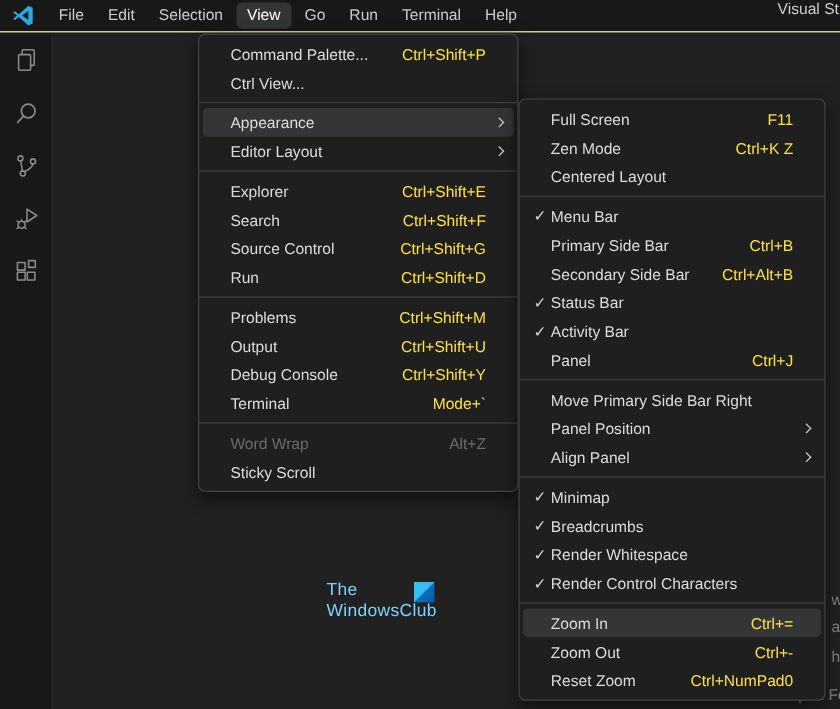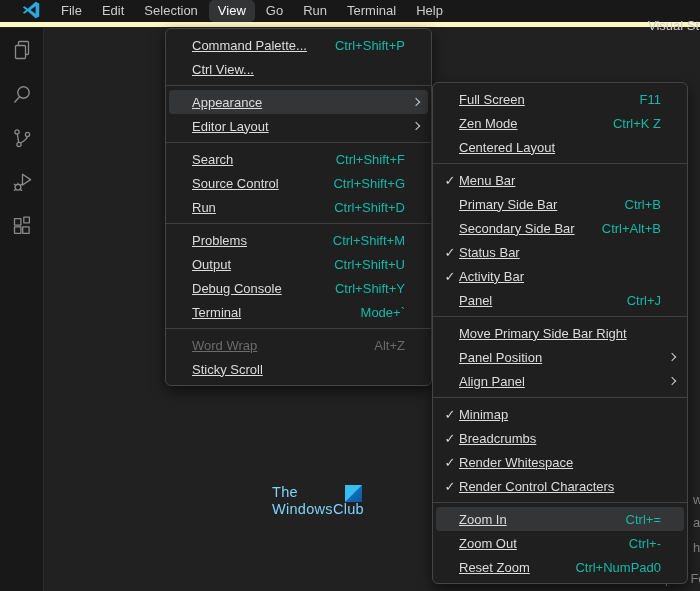--- a/index.html
+++ b/index.html
@@ -7,32 +7,32 @@
   body {
     position: relative;
     background: #212121;
     font-family: "Liberation Sans", sans-serif;
     -webkit-font-smoothing: antialiased;
   }
 
   
   .titlebar {
     position: absolute; left: 0; top: 0; width: 700px; height: 27px;
-    background: #181818; border-bottom: 5px solid #fef9c3;
-    display: flex; align-items: flex-start; z-index: 5; padding-left: 12px;
+    background: #181818; border-bottom: 1px solid #fef9c3;
+    display: flex; align-items: center; z-index: 5;
   }
   .logo { width: 20px; height: 20px; margin: 0 10px 0 9px; display: flex; align-items: center; }
   .menubar { display: flex; align-items: center; height: 100%; }
   .mb-item {
     color: #cccccc; font-size: 13px; padding: 3px 9px; margin: 0 1px;
     border-radius: 5px; line-height: 16px; cursor: default; white-space: nowrap;
   }
   .mb-item.active { background: #333436; color: #ffffff; }
   .window-title {
-    position: absolute; left: 648px; top: 18px; color: #cccccc; font-size: 13px;
+    position: absolute; left: 648px; top: 0; color: #cccccc; font-size: 13px;
     white-space: nowrap;
   }
 
   
   .activitybar {
     position: absolute; left: 0; top: 28px; width: 44px; height: 563px;
     background: #181818; border-right: 1px solid #2b2b2b; z-index: 1;
   }
   .ab-icon { width: 44px; height: 44px; display: flex; align-items: center; justify-content: center; }
   .ab-icon svg { display: block; }
@@ -61,22 +61,22 @@
   }
   .view-menu { left: 165px; top: 28px; width: 267px; }
   .appearance-submenu { left: 432px; top: 82px; width: 256px; z-index: 11; }
   .menu-row {
     height: 24px; margin: 0 3px; padding: 0 23px; border-radius: 4px;
     display: flex; align-items: center; position: relative; cursor: default;
     white-space: nowrap;
   }
   .menu-row.highlighted { background: #343536; }
   .menu-row.disabled .row-label, .menu-row.disabled .row-shortcut { color: #6b6b6b; }
-  .row-label { color: #dcdcdc; text-decoration: underline; }
-  .row-shortcut { margin-left: auto; color: #14b8a6; }
+  .row-label { color: #dcdcdc; }
+  .row-shortcut { margin-left: auto; color: #fde047; }
   .row-check {
     position: absolute; left: 6px; top: 50%; transform: translateY(-50%);
     color: #d4d4d4; font-size: 13px; width: 16px; text-align: center;
   }
   .row-chevron {
     position: absolute; right: 9px; top: 50%; width: 6px; height: 6px;
     border-right: 1.4px solid #cfcfcf; border-top: 1.4px solid #cfcfcf;
     transform: translateY(-50%) rotate(45deg);
   }
   .menu-sep { height: 1px; background: #404040; margin: 4px 0; }
@@ -168,20 +168,24 @@
     <div class="menu-row highlighted">
       <span class="row-label">Appearance</span>
       <span class="row-chevron"></span>
     </div>
     <div class="menu-row">
       <span class="row-label">Editor Layout</span>
       <span class="row-chevron"></span>
     </div>
     <div class="menu-sep"></div>
     <div class="menu-row">
+      <span class="row-label">Explorer</span>
+      <span class="row-shortcut">Ctrl+Shift+E</span>
+    </div>
+    <div class="menu-row">
       <span class="row-label">Search</span>
       <span class="row-shortcut">Ctrl+Shift+F</span>
     </div>
     <div class="menu-row">
       <span class="row-label">Source Control</span>
       <span class="row-shortcut">Ctrl+Shift+G</span>
     </div>
     <div class="menu-row">
       <span class="row-label">Run</span>
       <span class="row-shortcut">Ctrl+Shift+D</span>

